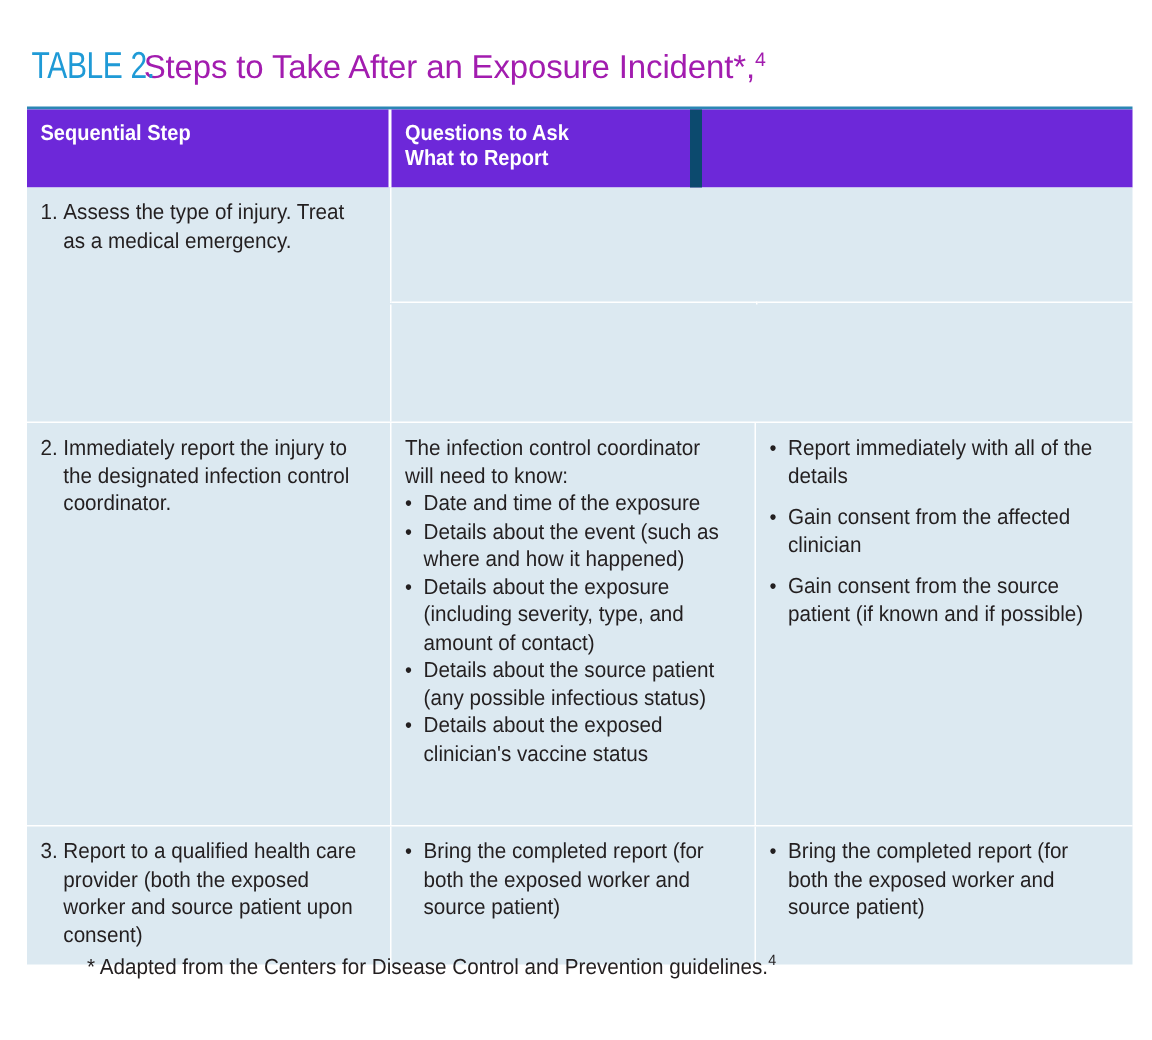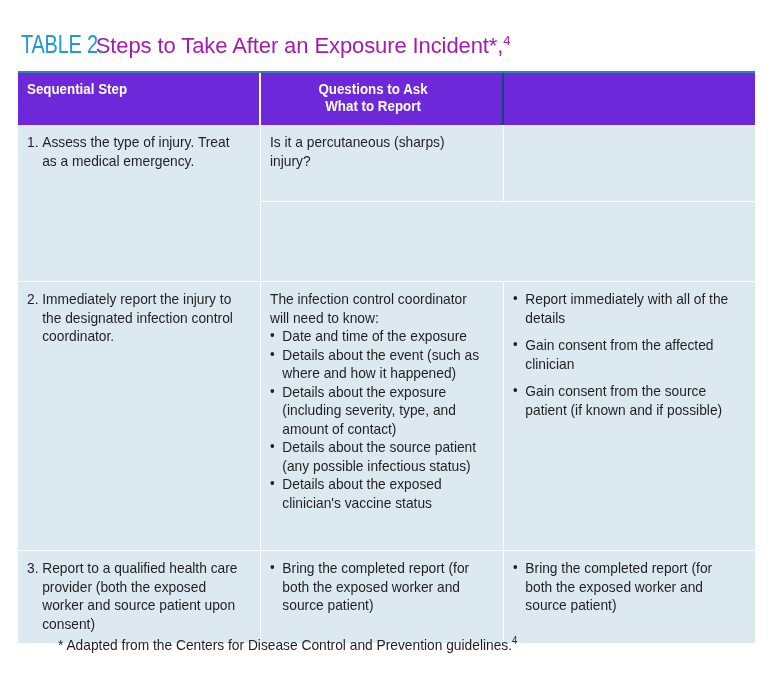--- a/index.html
+++ b/index.html
@@ -76,21 +76,21 @@
     color: #ffffff;
     font-size: 14.5px;
     font-weight: bold;
     line-height: 17px;
     padding: 8px 8px 8px 9px;
     box-sizing: border-box;
     transform: none;
   }
   .thead .cell .lines { transform: scaleX(0.92); transform-origin: left top; }
   .thead .c1 { width: 243px; border-right: 2px solid #ffffff; }
-  .thead .c2 { width: 243px; border-right: 2px solid #0c4a6e; text-align: center; }
+  .thead .c2 { width: 207px; border-right: 8px solid #0c4a6e; }
   .thead .c3 { width: 251px; }
 
   .tbody { background: #dce9f1; }
 
   .trow { display: flex; }
   .trow.div-full { border-top: 1px solid #ffffff; }
 
   .cell {
     box-sizing: border-box;
     font-size: 14.5px;
@@ -192,23 +192,20 @@
     <div class="tbody">
 
       <div class="trow r1">
         <div class="cell c1">
           <div class="lines">
             <div class="step">
               <span class="num">1.</span>
               <span class="body">Assess the type of injury. Treat as a medical emergency.</span>
             </div>
           </div>
-        </div>
-        <div class="cell c2">
-          <div class="lines"><span>Is it a percutaneous (sharps) injury?</span></div>
         </div>
       </div>
 
       <div class="subdiv-wrap">
         <div class="sd1"></div>
         <div class="sd2"></div>
         <div class="sd3"></div>
       </div>
 
       <div class="trow r1b">

